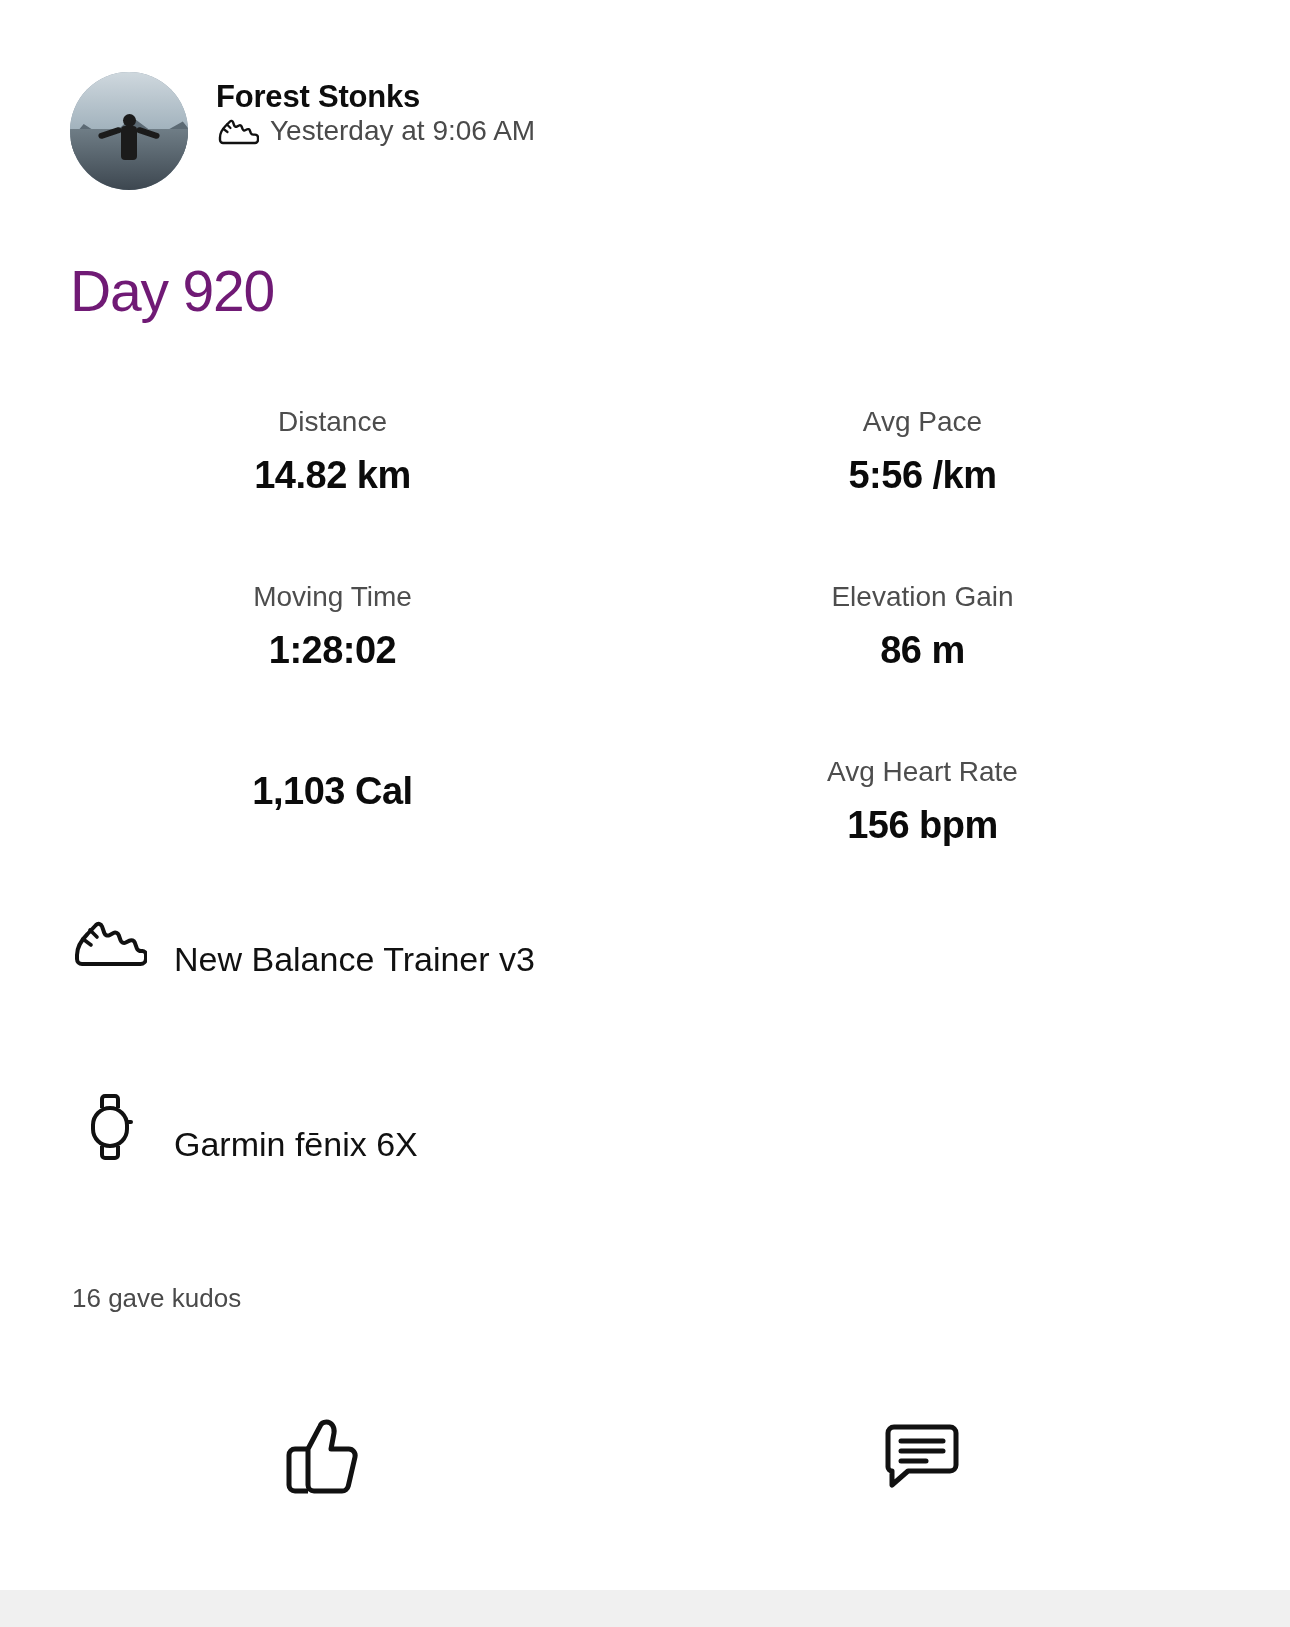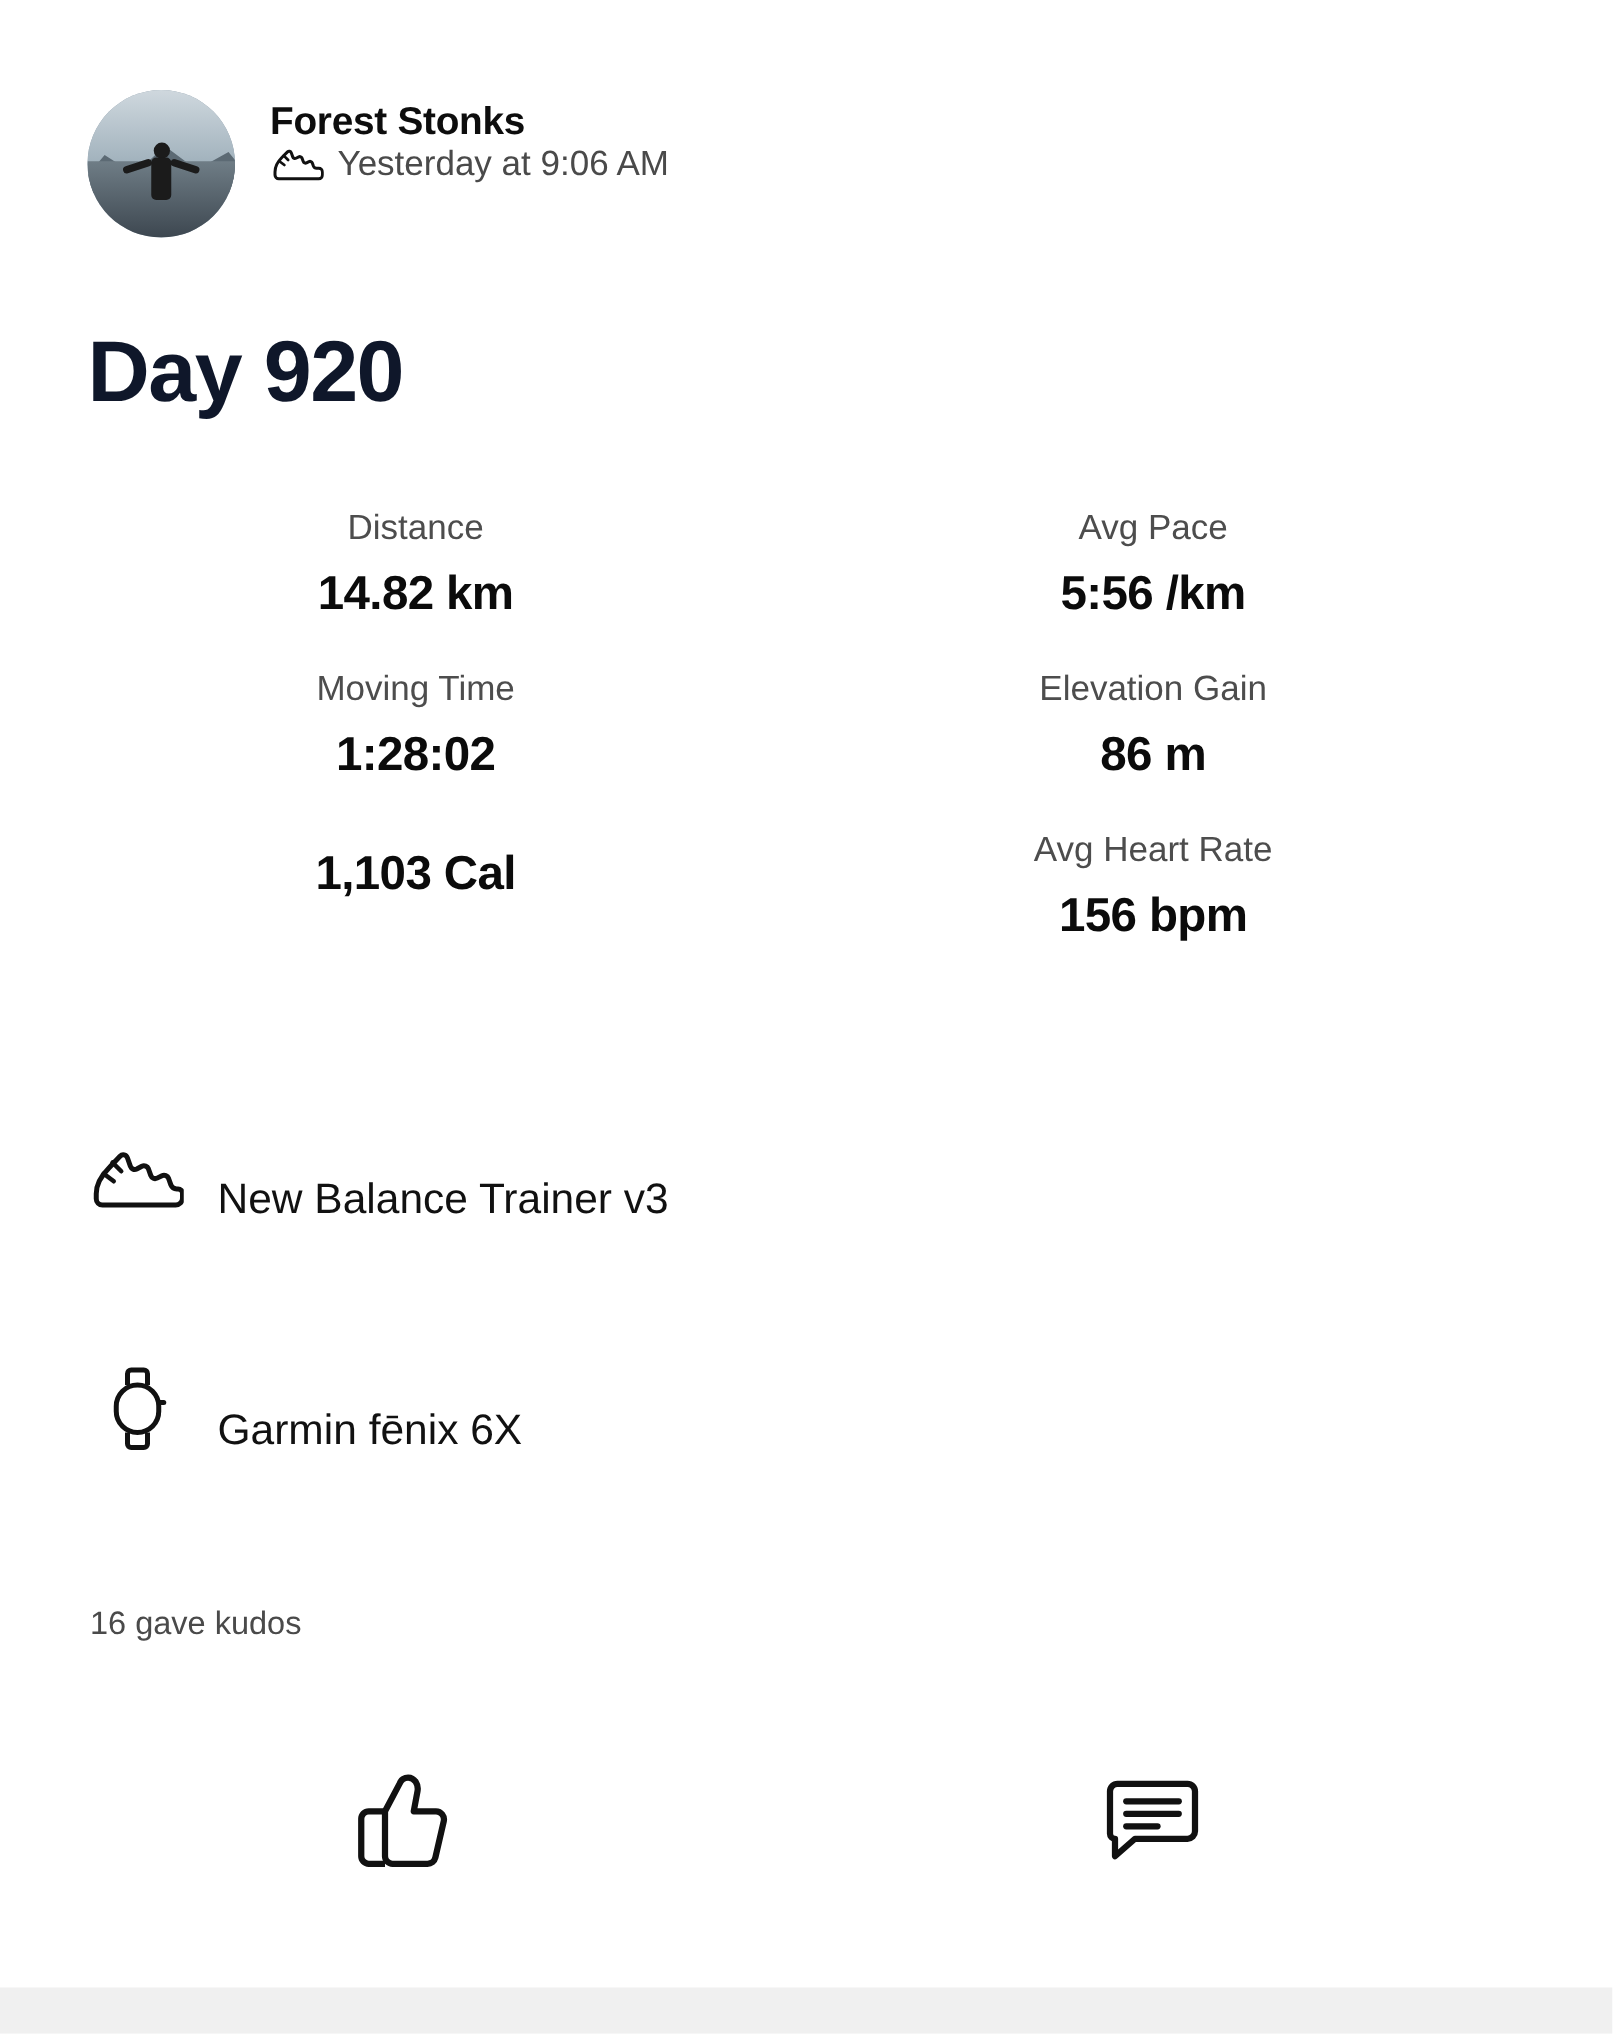--- a/index.html
+++ b/index.html
@@ -129,35 +129,35 @@
     color: #4a4a4a;
     margin-left: 10px;
     line-height: 1.1;
   }
 
   
   .activity-title {
     position: absolute;
     left: 70px;
     top: 258px;
-    font-size: 69px;
-    font-weight: bold;
+    font-size: 57px;
+    font-weight: normal;
     letter-spacing: -1.2px;
-    color: #0f172a;
+    color: #701a75;
   }
 
   
   .stats {
     position: absolute;
     left: 70px;
     top: 405px;
     width: 1150px;
     display: grid;
     grid-template-columns: 1fr 1fr;
-    row-gap: 36px;
+    row-gap: 82px;
   }
   .stat {
     text-align: center;
     padding-right: 0;
   }
   .stat .label {
     font-size: 28px;
     color: #4d4d4d;
     line-height: 1.2;
   }

